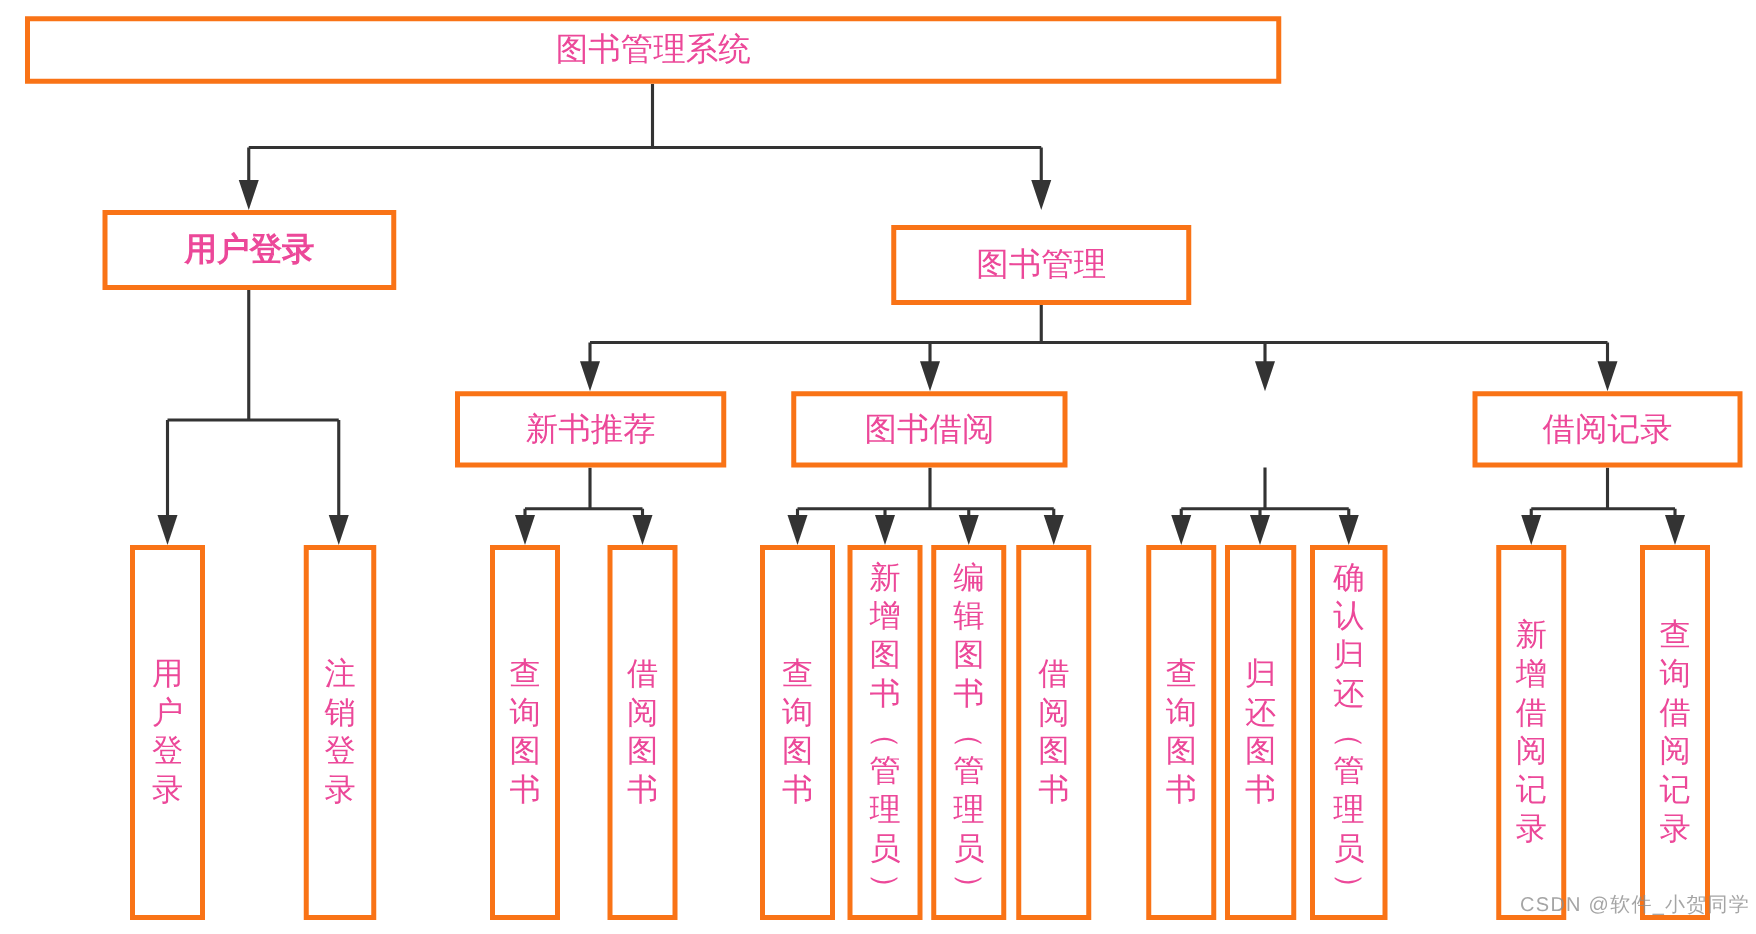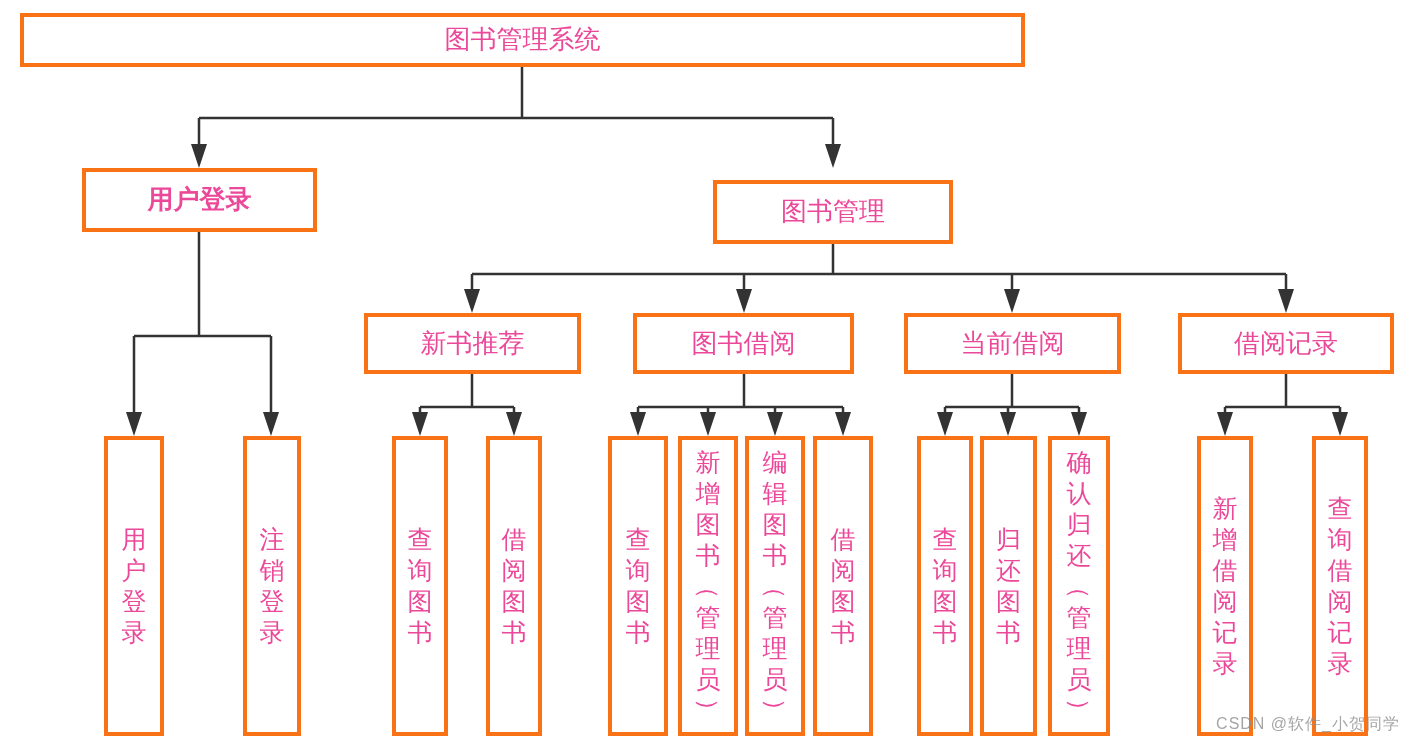--- a/index.html
+++ b/index.html
@@ -64,21 +64,20 @@
     <polygon points="1332,412 1348,412 1340,436"></polygon>
   </svg>
 
   <div class="node" style="left:20px;top:13px;width:1005px;height:54px;">图书管理系统</div>
 
   <div class="node" style="left:82px;top:168px;width:235px;height:64px;font-weight:bold;">用户登录</div>
   <div class="node" style="left:713px;top:168px;width:240px;height:64px;margin-top:12px;">图书管理</div>
 
   <div class="node" style="left:364px;top:313px;width:217px;height:61px;">新书推荐</div>
   <div class="node" style="left:633px;top:313px;width:221px;height:61px;">图书借阅</div>
-  <div class="node" style="left:904px;top:313px;width:217px;height:61px;">当前借阅</div>
   <div class="node" style="left:1178px;top:313px;width:216px;height:61px;">借阅记录</div>
 
   <div class="node vbox" style="left:104px;top:436px;width:60px;height:300px;">
       <span>用</span>
       <span>户</span>
       <span>登</span>
       <span>录</span>
     </div>
   <div class="node vbox" style="left:243px;top:436px;width:58px;height:300px;">
       <span>注</span>

